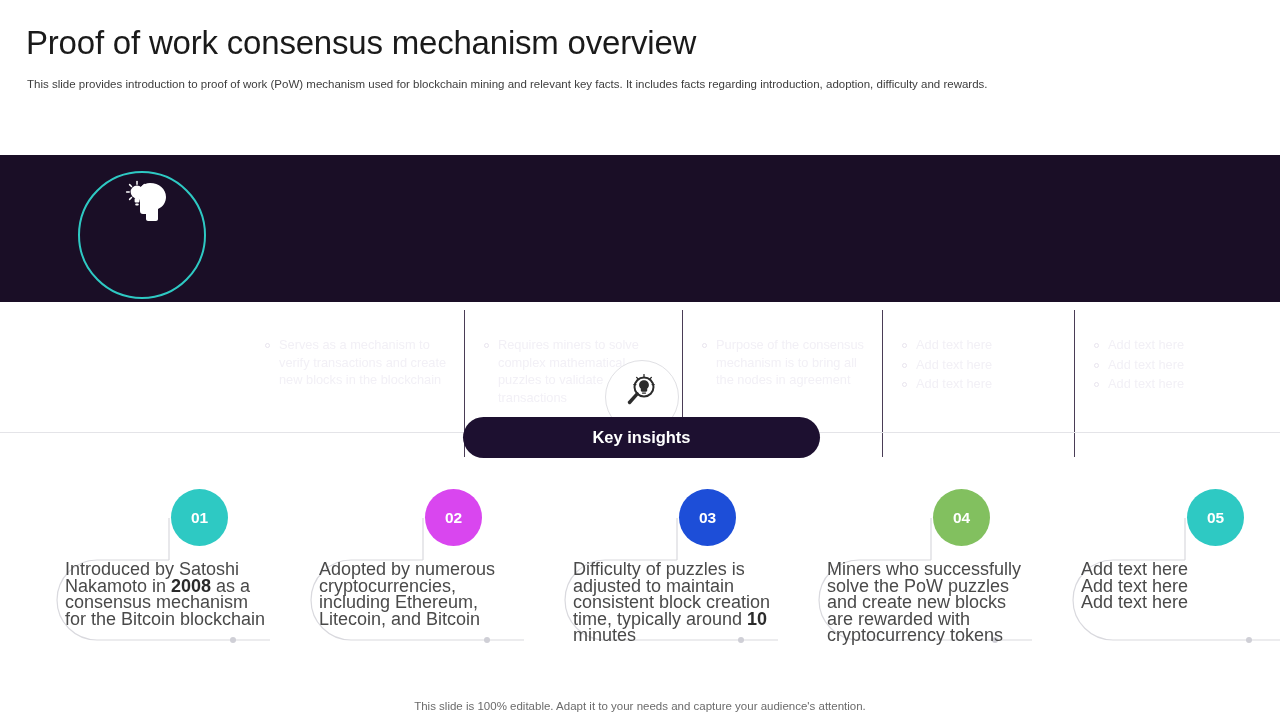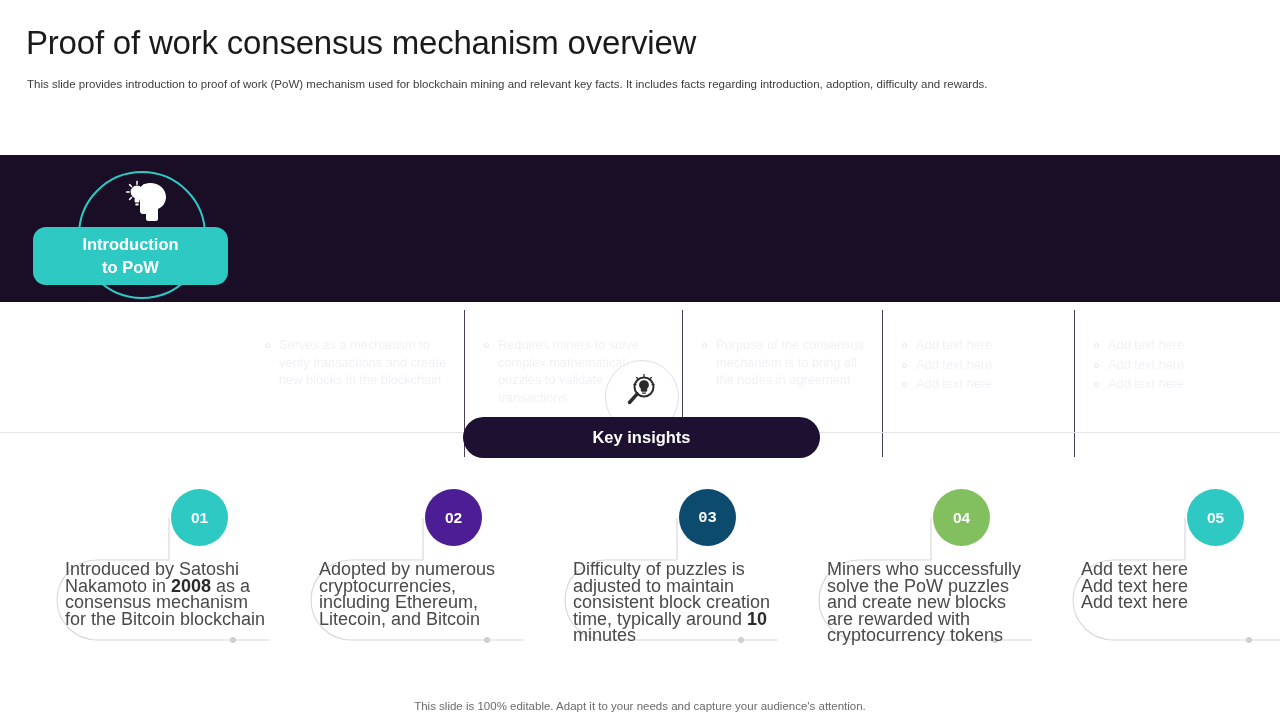--- a/index.html
+++ b/index.html
@@ -121,24 +121,20 @@
         <rect x="15.2" y="26.4" width="3.6" height="2" rx="1" fill="#ffffff"></rect>
         <g stroke="#ffffff" stroke-width="1.5" stroke-linecap="round">
           <line x1="17" y1="4.5" x2="17" y2="7.2"></line>
           <line x1="9.6" y1="7.6" x2="11.5" y2="9.5"></line>
           <line x1="6.6" y1="15" x2="9.2" y2="15"></line>
           <line x1="9.6" y1="22.4" x2="11.5" y2="20.5"></line>
           <line x1="24.4" y1="7.6" x2="22.5" y2="9.5"></line>
         </g>
       </svg>
     </div>
-    <div class="badge-pill">
-      <span>Introduction</span>
-      <span>to PoW</span>
-    </div>
   </div>
 
   <div class="bullet-cols">
     <div class="bcol w1 sep">
       <div class="bitem">
         <div class="bdot"></div>
         <div class="btext">Serves as a mechanism to verify transactions and create new blocks in the blockchain</div>
       </div>
     </div>
     <div class="bcol w2 sep">
@@ -214,30 +210,30 @@
       </svg>
       <div class="card-num" style="background: rgb(46, 201, 195);">01</div>
       <div class="card-text"><span>Introduced by Satoshi Nakamoto in </span><b>2008</b><span> as a consensus mechanism for the Bitcoin blockchain</span></div>
     </div>
     <div class="card" style="left: 287px;">
       <svg class="svgshape" width="253" height="170" viewBox="0 0 253 170">
         <path d="M136 84 L136 42 A42 42 0 1 1 136 42 L136 84" fill="none" stroke="#d9d9de" stroke-width="1.2"></path>
         <path d="M136 84 L64 84 A40 40 0 0 0 64 164 L237 164" fill="none" stroke="#d9d9de" stroke-width="1.2"></path>
         <circle cx="200" cy="164" r="3" fill="#cfcfd6"></circle>
       </svg>
-      <div class="card-num" style="background: #4c1d95;">02</div>
+      <div class="card-num" style="background: #d946ef;">02</div>
       <div class="card-text"><span>Adopted by numerous cryptocurrencies, including Ethereum, Litecoin, and Bitcoin</span></div>
     </div>
     <div class="card" style="left: 541px;">
       <svg class="svgshape" width="253" height="170" viewBox="0 0 253 170">
         <path d="M136 84 L136 42 A42 42 0 1 1 136 42 L136 84" fill="none" stroke="#d9d9de" stroke-width="1.2"></path>
         <path d="M136 84 L64 84 A40 40 0 0 0 64 164 L237 164" fill="none" stroke="#d9d9de" stroke-width="1.2"></path>
         <circle cx="200" cy="164" r="3" fill="#cfcfd6"></circle>
       </svg>
-      <div class="card-num" style="background: #0c4a6e; font-family: Liberation Mono, monospace;">03</div>
+      <div class="card-num" style="background: #1d4ed8;">03</div>
       <div class="card-text"><span>Difficulty of puzzles is adjusted to maintain consistent block creation time, typically around </span><b>10</b><span> minutes</span></div>
     </div>
     <div class="card" style="left: 795px;">
       <svg class="svgshape" width="253" height="170" viewBox="0 0 253 170">
         <path d="M136 84 L136 42 A42 42 0 1 1 136 42 L136 84" fill="none" stroke="#d9d9de" stroke-width="1.2"></path>
         <path d="M136 84 L64 84 A40 40 0 0 0 64 164 L237 164" fill="none" stroke="#d9d9de" stroke-width="1.2"></path>
         <circle cx="200" cy="164" r="3" fill="#cfcfd6"></circle>
       </svg>
       <div class="card-num" style="background: rgb(130, 192, 95);">04</div>
       <div class="card-text"><span>Miners who successfully solve the PoW puzzles and create new blocks are rewarded with cryptocurrency tokens</span></div>

